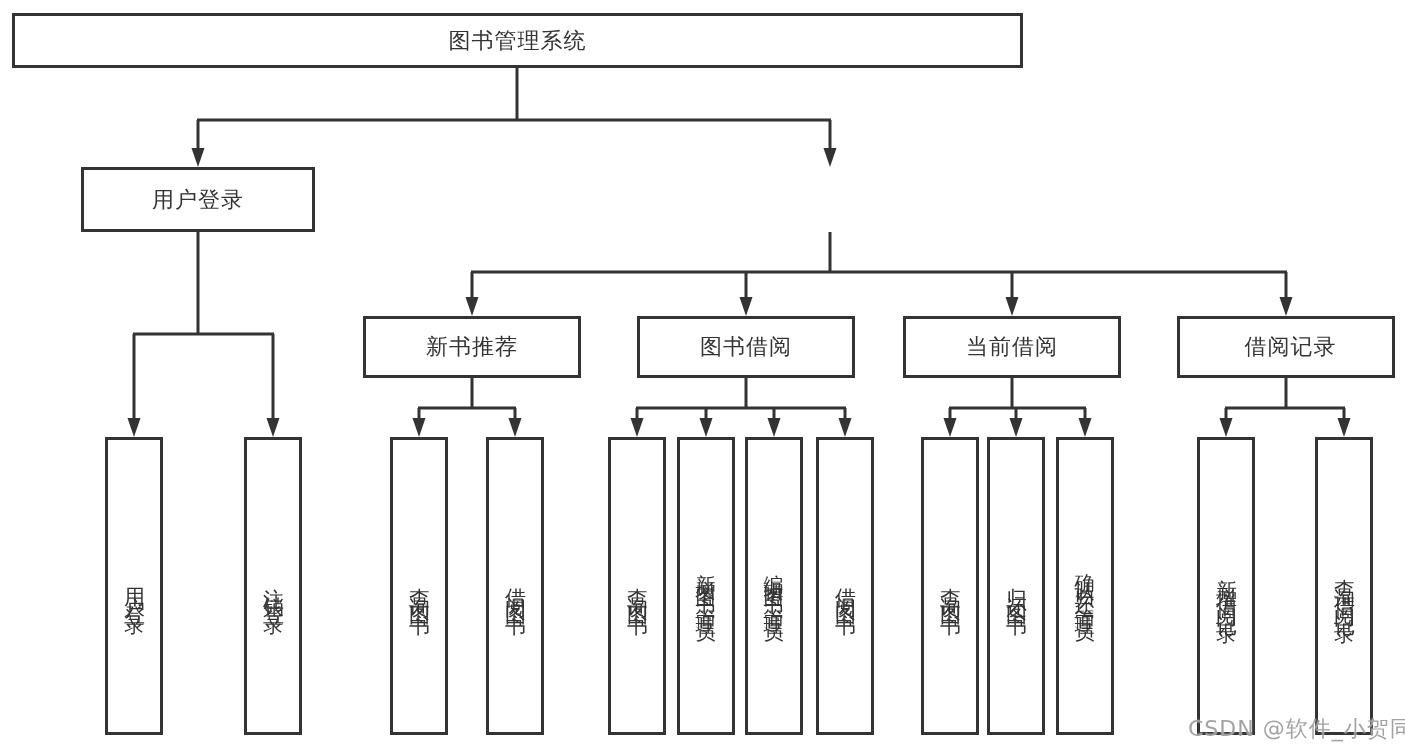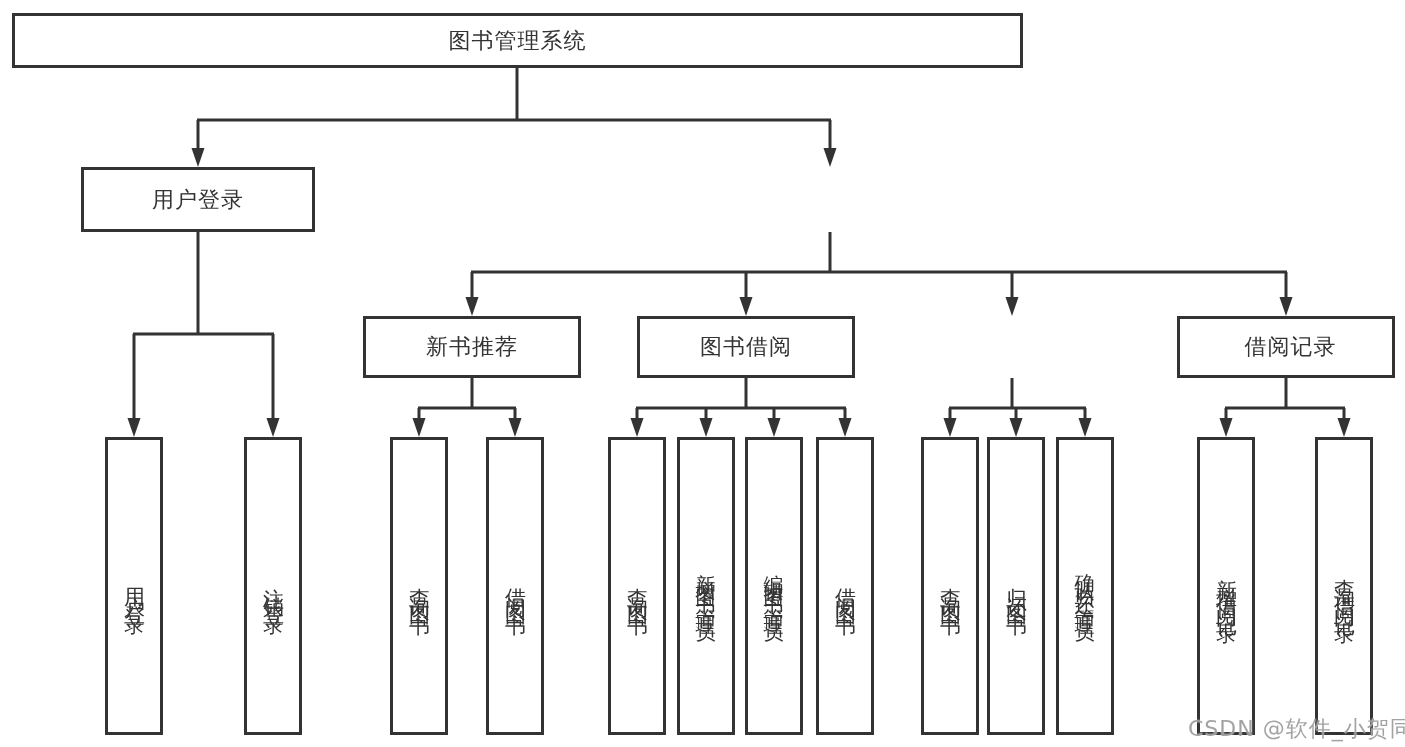--- a/index.html
+++ b/index.html
@@ -152,20 +152,23 @@
   <div class="box hbox n-user-login">
     <span>用户登录</span>
   </div>
 
   <div class="box hbox n-l3 n-new-book">
     <span>新书推荐</span>
   </div>
   <div class="box hbox n-l3 n-book-borrow">
     <span>图书借阅</span>
   </div>
+  <div class="box hbox n-l3 n-current-borrow">
+    <span>当前借阅</span>
+  </div>
   <div class="box hbox n-l3 n-borrow-records">
     <span>借阅记录</span>
   </div>
 
   <div class="box vbox n-leaf x-134">
     <span>用户登录</span>
   </div>
   <div class="box vbox n-leaf x-273">
     <span>注销登录</span>
   </div>

